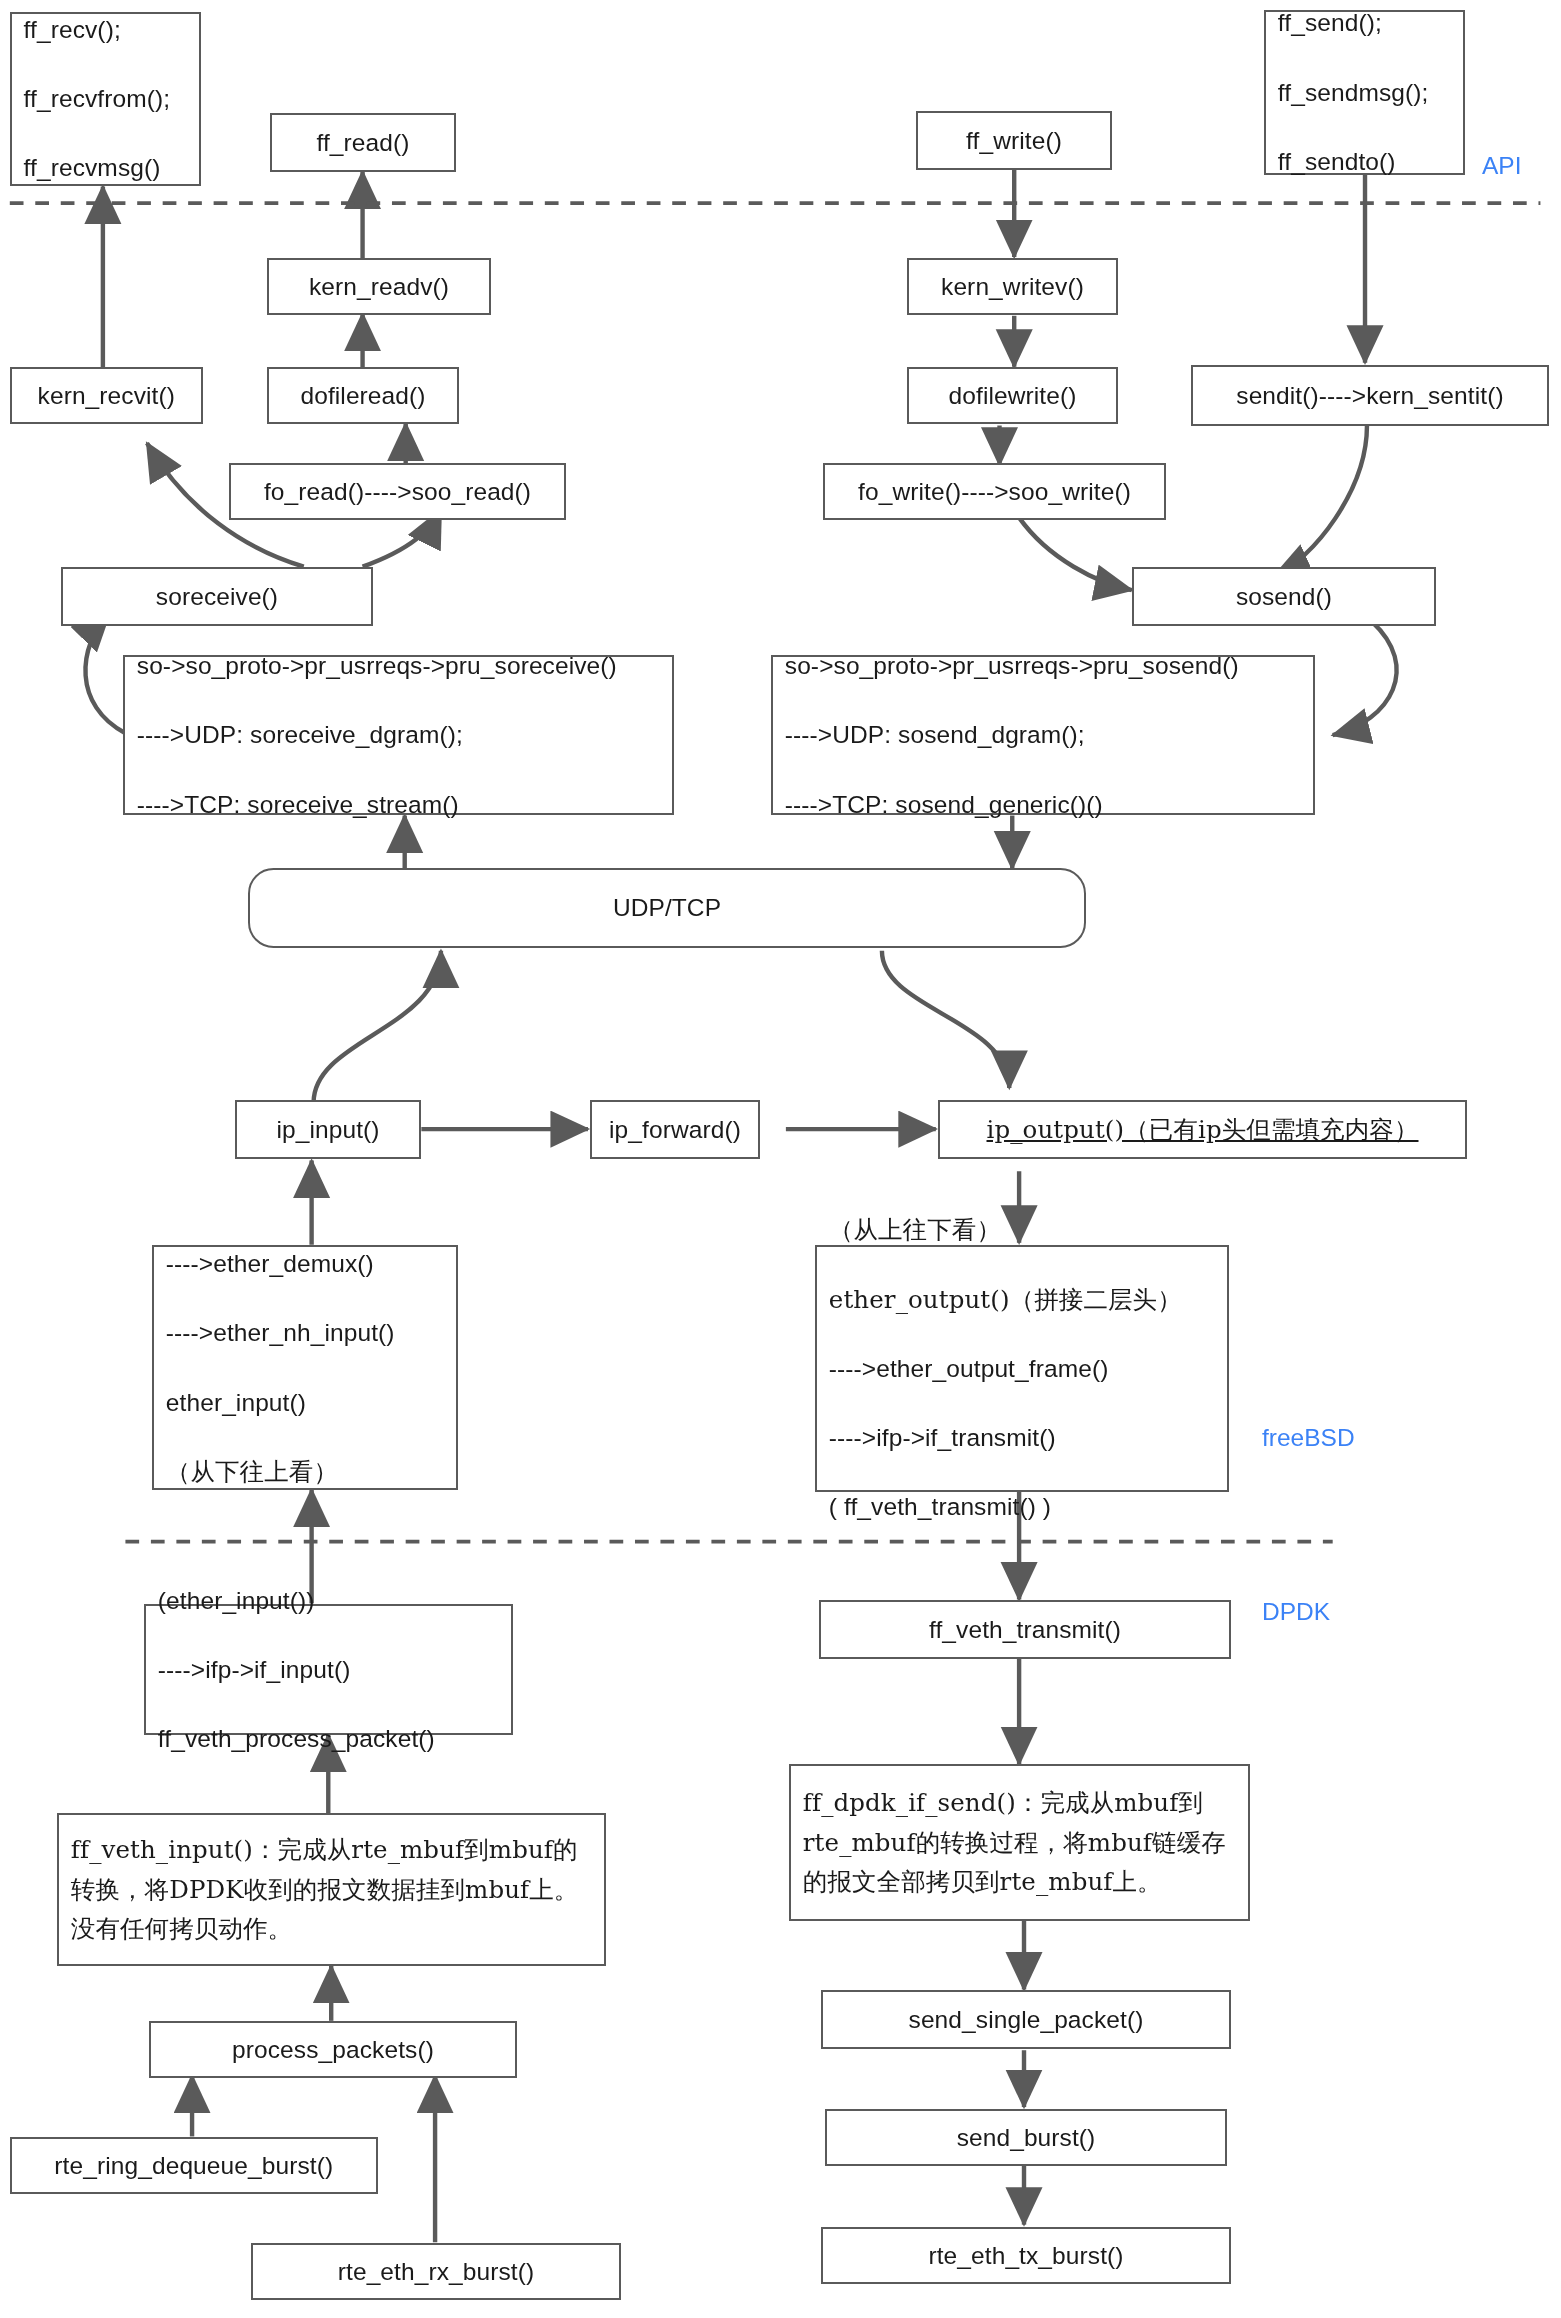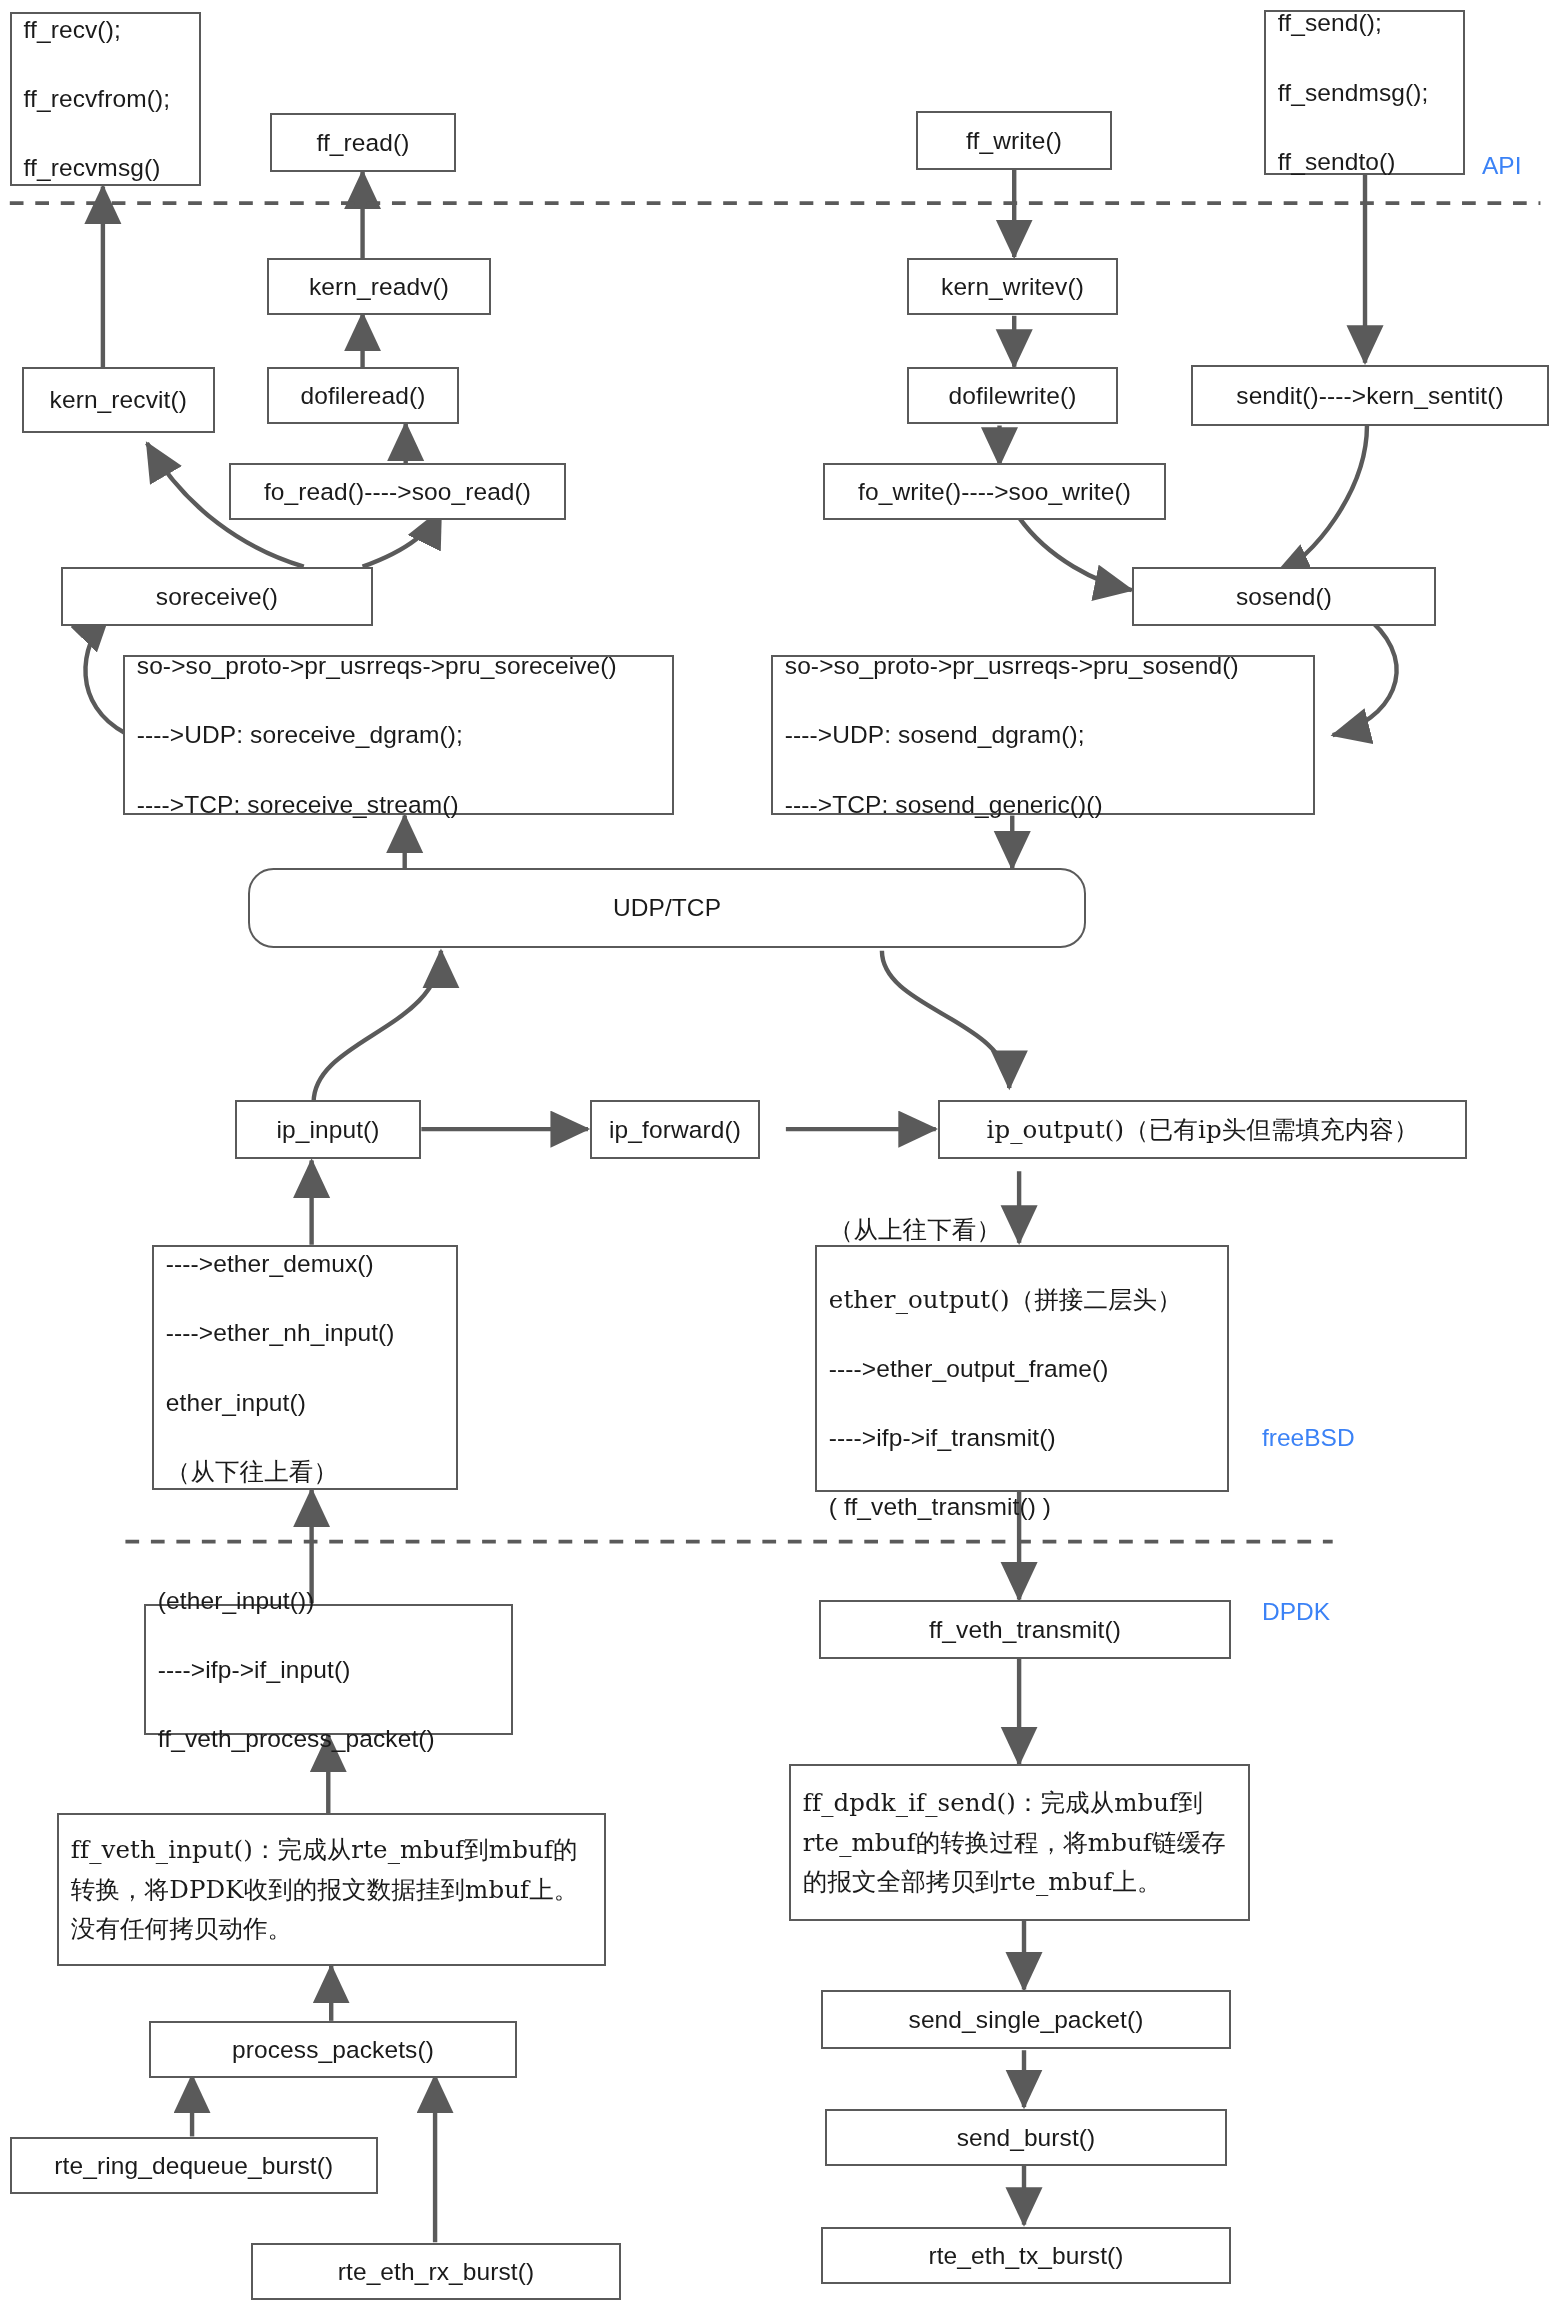--- a/index.html
+++ b/index.html
@@ -127,21 +127,21 @@
   </div>
 
   <div class="node center" style="left:267px;top:258px;width:224px;height:57px;">
     <span class="ln">kern_readv()</span>
   </div>
 
   <div class="node center" style="left:907px;top:258px;width:211px;height:57px;">
     <span class="ln">kern_writev()</span>
   </div>
 
-  <div class="node center" style="left:9.8px;top:367px;width:193px;height:66px;margin-left:12px;">
+  <div class="node center" style="left:9.8px;top:367px;width:193px;height:57px;">
     <span class="ln">kern_recvit()</span>
   </div>
 
   <div class="node center" style="left:267px;top:367px;width:192px;height:57px;">
     <span class="ln">dofileread()</span>
   </div>
 
   <div class="node center" style="left:907px;top:367px;width:211px;height:57px;">
     <span class="ln">dofilewrite()</span>
   </div>
@@ -183,21 +183,21 @@
   </div>
 
   <div class="node center" style="left:235px;top:1100px;width:186px;height:59px;">
     <span class="ln">ip_input()</span>
   </div>
 
   <div class="node center" style="left:590px;top:1100px;width:170px;height:59px;">
     <span class="ln">ip_forward()</span>
   </div>
 
-  <div class="node center" style="left:938px;top:1100px;width:529px;height:59px;">
+  <div class="node center" style="left:938px;top:1100px;width:529px;height:59px;text-decoration:underline;">
     <span class="ln cjk">ip_output()（已有ip头但需填充内容）</span>
   </div>
 
   <div class="node left" style="left:152px;top:1245px;width:306px;height:245px;">
     <span class="ln">----&gt;ether_demux()</span>
     <span class="ln">----&gt;ether_nh_input()</span>
     <span class="ln">ether_input()</span>
     <span class="ln cjk">（从下往上看）</span>
   </div>
 

